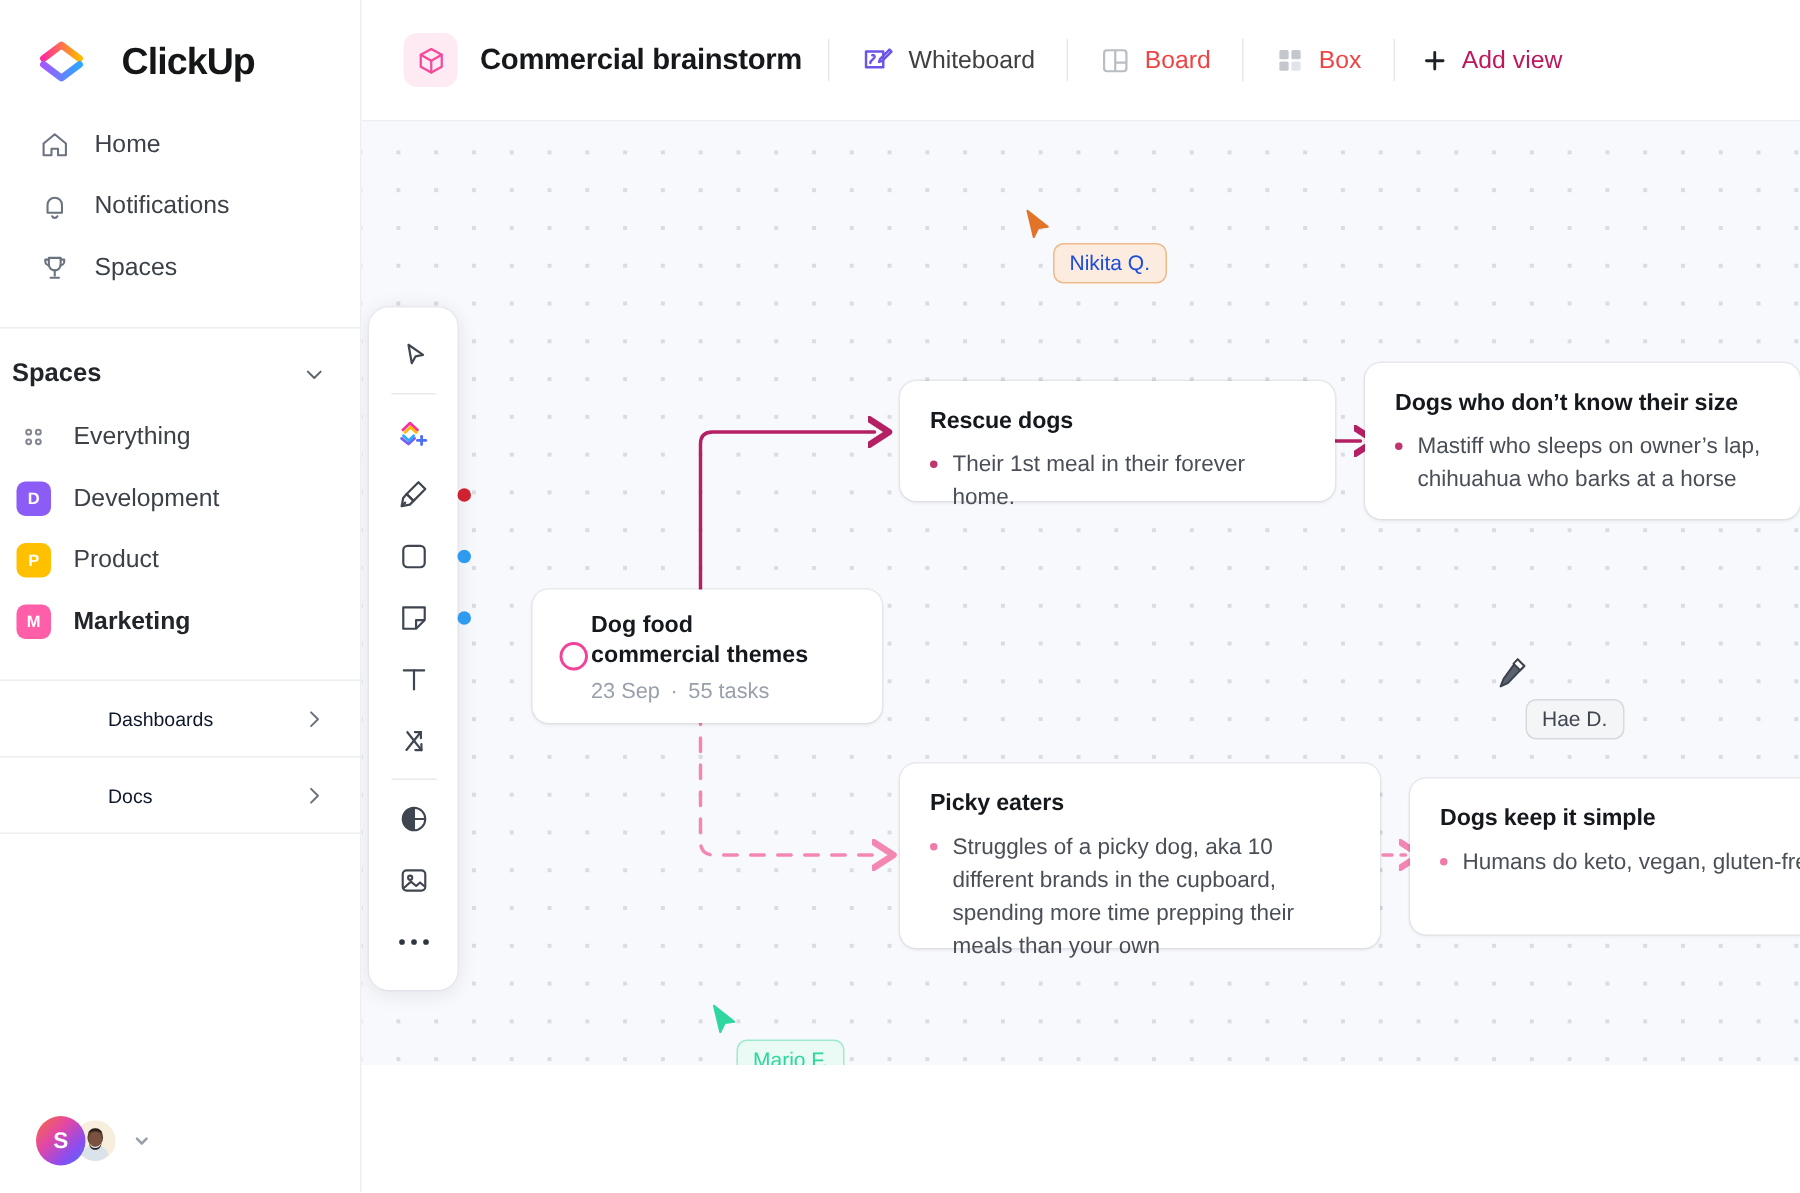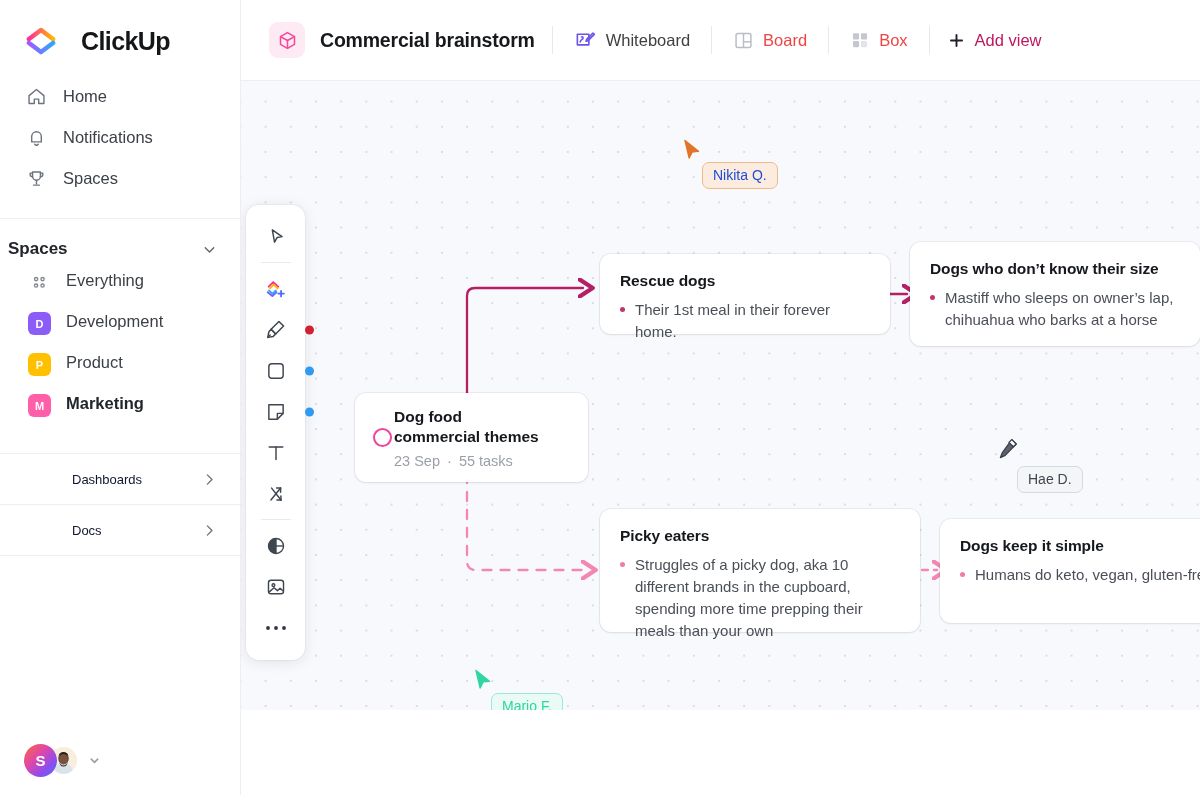--- a/index.html
+++ b/index.html
@@ -39,22 +39,22 @@
 
   .divider { height: 1px; background: #eceef1; margin-top: 19px; }
 
   .spaces-head {
     display: flex; align-items: center; justify-content: space-between;
     padding: 20px 22px 0 8px; cursor: pointer;
   }
   .spaces-title { font-size: 17px; font-weight: bold; color: #22262b; }
 
   .space-item {
-    display: flex; gap: 15px;
-    height: 41px; padding-left: 28px; cursor: pointer;
+    display: flex; align-items: center; gap: 15px;
+    height: 41px; padding-left: 11px; cursor: pointer;
   }
   .space-badge {
     width: 23px; height: 23px; border-radius: 6px; flex: 0 0 23px;
     display: flex; align-items: center; justify-content: center;
     color: #fff; font-size: 11px; font-weight: bold;
   }
   .space-label { font-size: 16.5px; color: #3c4148; }
   .space-label.active { font-weight: bold; color: #22262b; }
 
   .sect-row {

